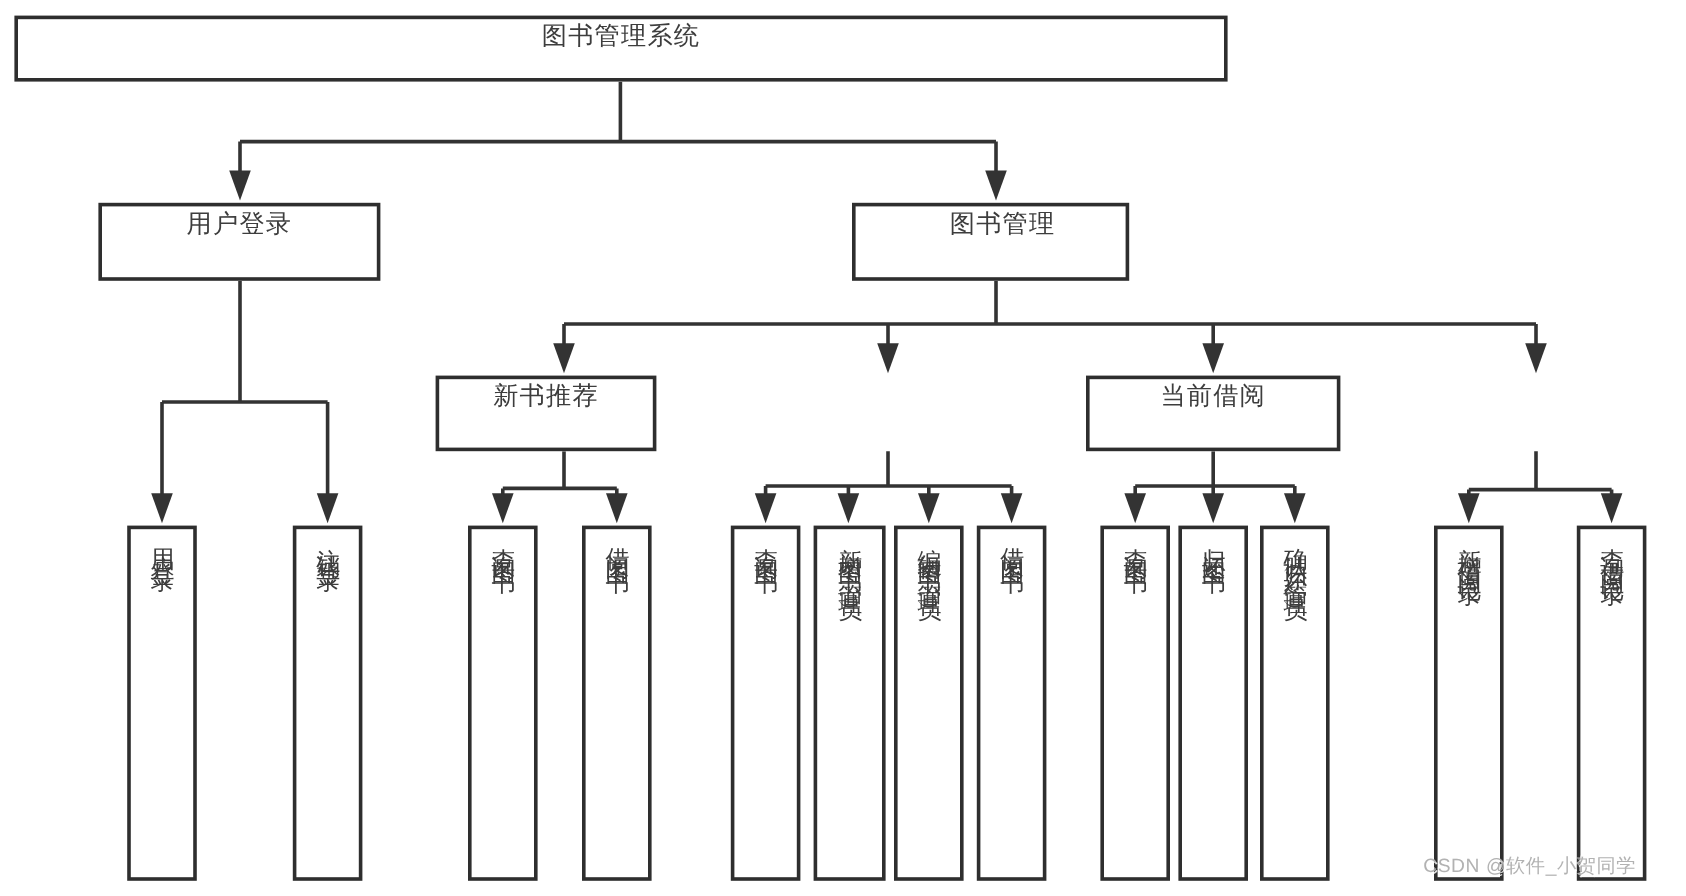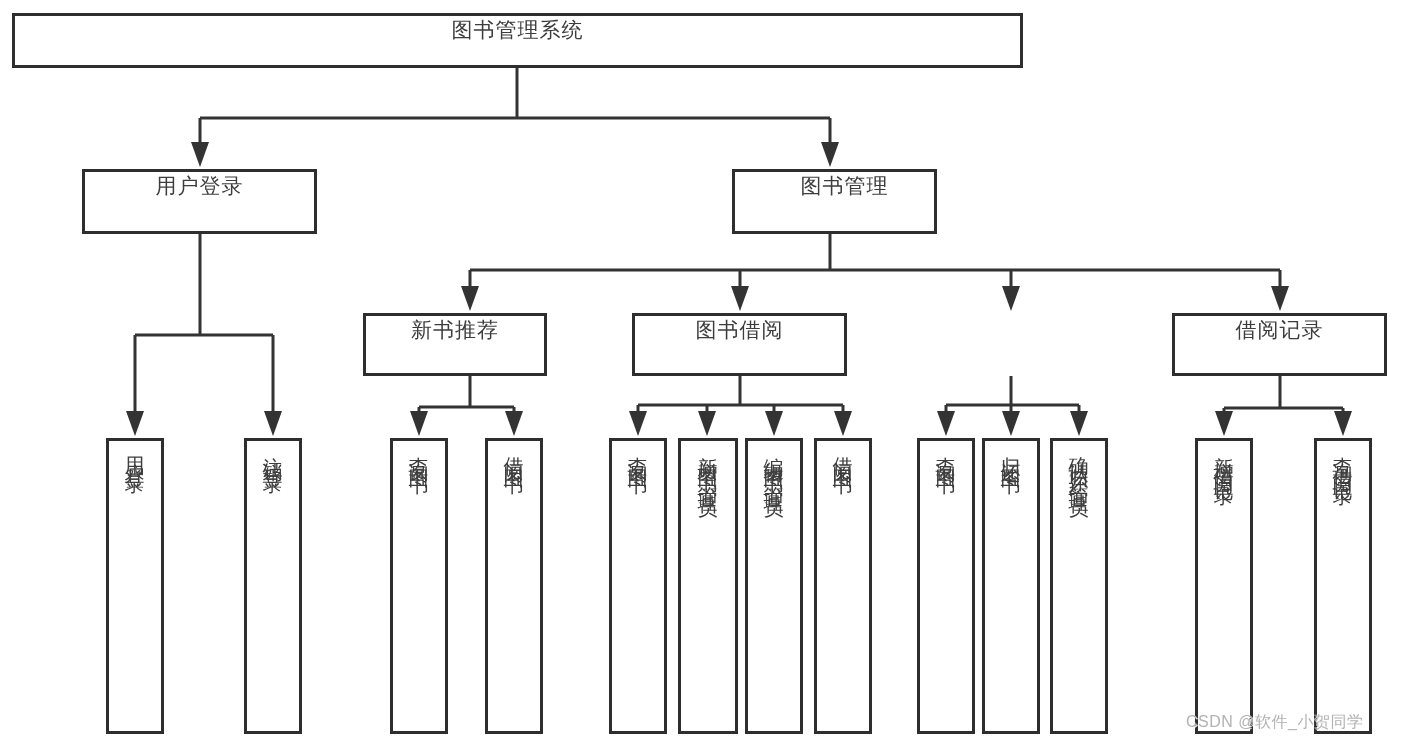--- a/index.html
+++ b/index.html
@@ -93,32 +93,29 @@
     </g>
   </svg>
 
   <div class="box" style="left:12px; top:13px; width:1011px; height:55px;">
     <span class="hlabel">图书管理系统</span>
   </div>
 
   <div class="box" style="left:82px; top:169px; width:235px; height:65px;">
     <span class="hlabel">用户登录</span>
   </div>
-  <div class="box" style="left:732px; top:169px; width:205px; height:65px;padding-left:20px;">
+  <div class="box" style="left:710px; top:169px; width:231px; height:65px;padding-left:20px;">
     <span class="hlabel">图书管理</span>
   </div>
 
   <div class="box" style="left:363px; top:313px; width:184px; height:63px;">
     <span class="hlabel">新书推荐</span>
   </div>
-  <div class="box" style="left:632px; top:313px; width:215px; height:63px;">
-    <span class="hlabel">图书借阅</span>
-  </div>
-  <div class="box" style="left:1172px; top:313px; width:215px; height:63px;">
-    <span class="hlabel">借阅记录</span>
+  <div class="box" style="left:905px; top:313px; width:212px; height:63px;">
+    <span class="hlabel">当前借阅</span>
   </div>
 
   <div class="box leaf" style="left:106px;">
     <span class="vtext">用户登录</span>
   </div>
   <div class="box leaf" style="left:244px;">
     <span class="vtext">注销登录</span>
   </div>
 
   <div class="box leaf" style="left:390px;">

